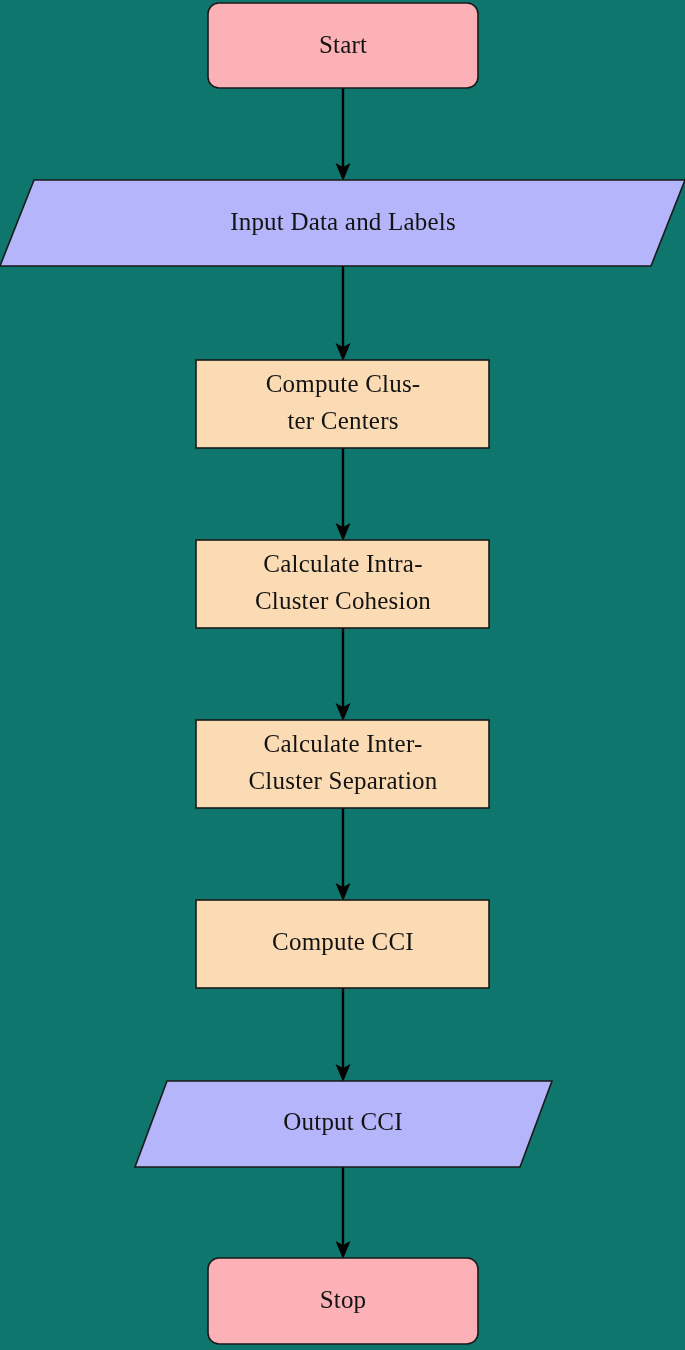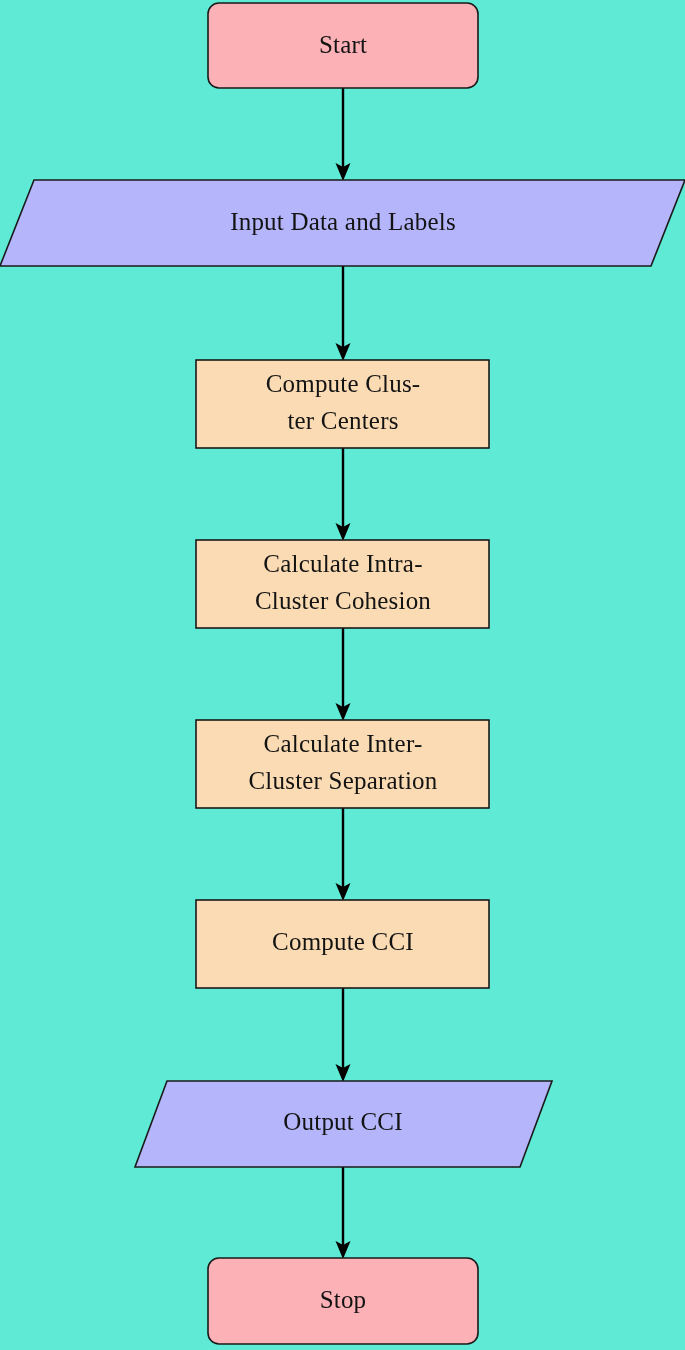--- a/index.html
+++ b/index.html
@@ -10,21 +10,21 @@
   body {
     width: 685px;
     height: 1350px;
     overflow: hidden;
     font-family: "Liberation Serif", "DejaVu Serif", serif;
   }
   #flowchart-root {
     position: relative;
     width: 685px;
     height: 1350px;
-    background: #5eead4;
+    background: #0f766e;
     text-decoration: underline;
   }
   svg.chart-svg {
     display: block;
     width: 685px;
     height: 1350px;
   }
   .node-shape {
     stroke: #1a1a1a;
     stroke-width: 1.6;

